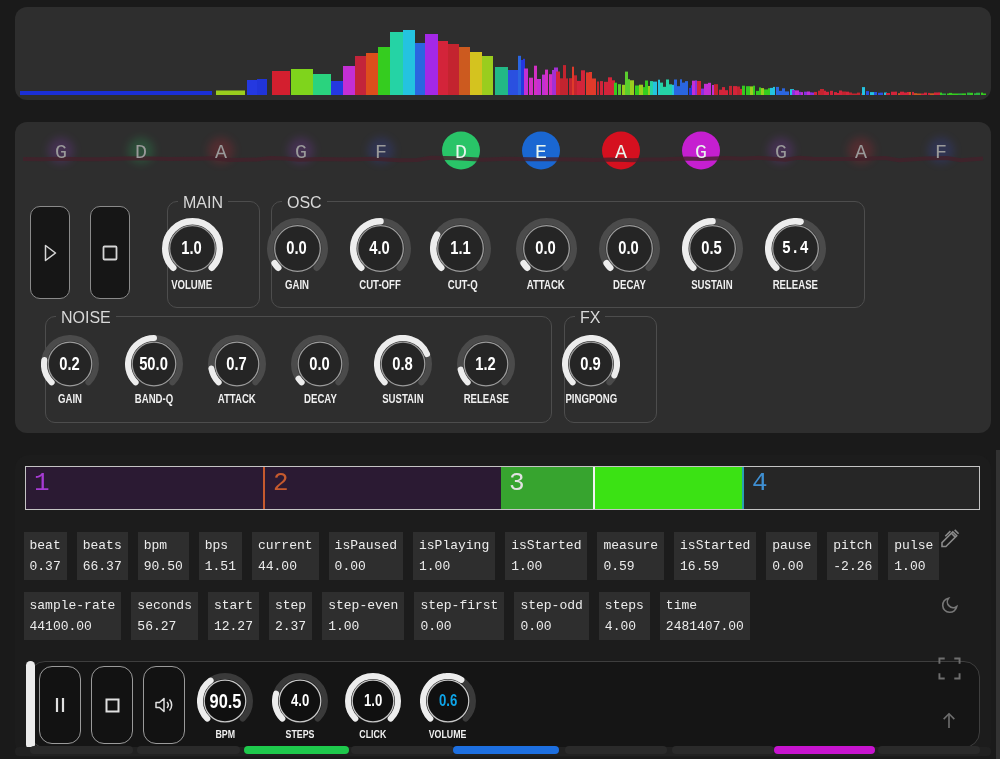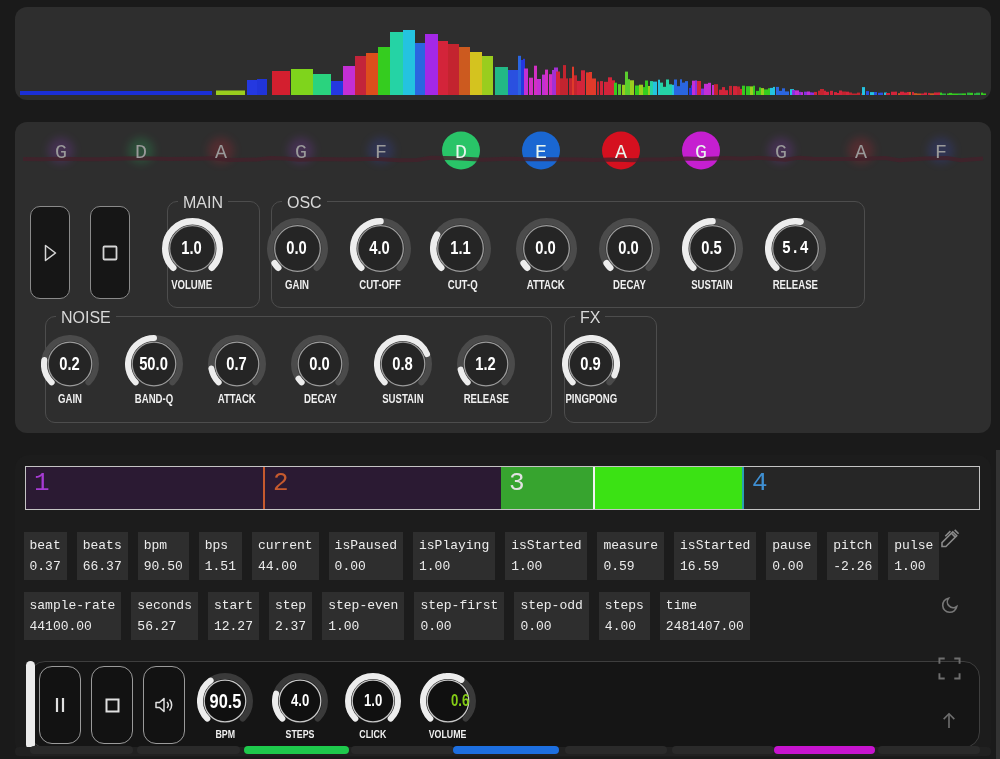--- a/index.html
+++ b/index.html
@@ -509,21 +509,21 @@
       <span style="display:inline-block;transform:scaleX(0.82);">1.0</span>
     </div>
 </div>
 <div style="position:absolute;left:313px;top:728.0px;width:120px;text-align:center;font-family:'Liberation Sans',sans-serif;font-weight:bold;font-size:11px;color:#f0f0f0;"><span style="display:inline-block;transform:scaleX(0.8);">CLICK</span></div>
 <div style="position:absolute;left:420.0px;top:673.0px;width:56px;height:56px;">
 <svg width="56" height="56" viewBox="0 0 56 56">
 <path d="M 10.32 45.68 A 25.0 25.0 0 1 1 45.68 45.68" fill="none" stroke="#3a3a3a" stroke-width="6" stroke-linecap="round"></path>
 <path d="M 10.32 45.68 A 25.0 25.0 0 0 1 41.40 6.89" fill="none" stroke="#ededed" stroke-width="6" stroke-linecap="round"></path>
 <circle cx="28.0" cy="28.0" r="20.8" fill="#101010" stroke="#c8c8c8" stroke-width="1.3"></circle>
 </svg>
-<div style="position:absolute;left:12px;top:0;width:56px;height:56px;display:flex;align-items:center;justify-content:center;font-family:'Liberation Sans',sans-serif;font-weight:bold;font-size:16px;color:#84cc16;text-align:center;">
+<div style="position:absolute;left:0;top:0;width:56px;height:56px;display:flex;align-items:center;justify-content:center;font-family:'Liberation Sans',sans-serif;font-weight:bold;font-size:16px;color:#0ea5e9;text-align:center;">
       <span style="display:inline-block;transform:scaleX(0.82);">0.6</span>
     </div>
 </div>
 <div style="position:absolute;left:388px;top:728.0px;width:120px;text-align:center;font-family:'Liberation Sans',sans-serif;font-weight:bold;font-size:11px;color:#f0f0f0;"><span style="display:inline-block;transform:scaleX(0.8);">VOLUME</span></div>
 <div style="position:absolute;left:15px;top:747px;width:976px;height:9px;background:#212121;border-radius:4px;"></div>
 <div style="position:absolute;left:30px;top:746px;width:103px;height:8px;border-radius:4px;background:#2a2a2a;"></div>
 <div style="position:absolute;left:137px;top:746px;width:103px;height:8px;border-radius:4px;background:#2a2a2a;"></div>
 <div style="position:absolute;left:351px;top:746px;width:103px;height:8px;border-radius:4px;background:#2a2a2a;"></div>
 <div style="position:absolute;left:565px;top:746px;width:102px;height:8px;border-radius:4px;background:#2a2a2a;"></div>
 <div style="position:absolute;left:672px;top:746px;width:102px;height:8px;border-radius:4px;background:#2a2a2a;"></div>

